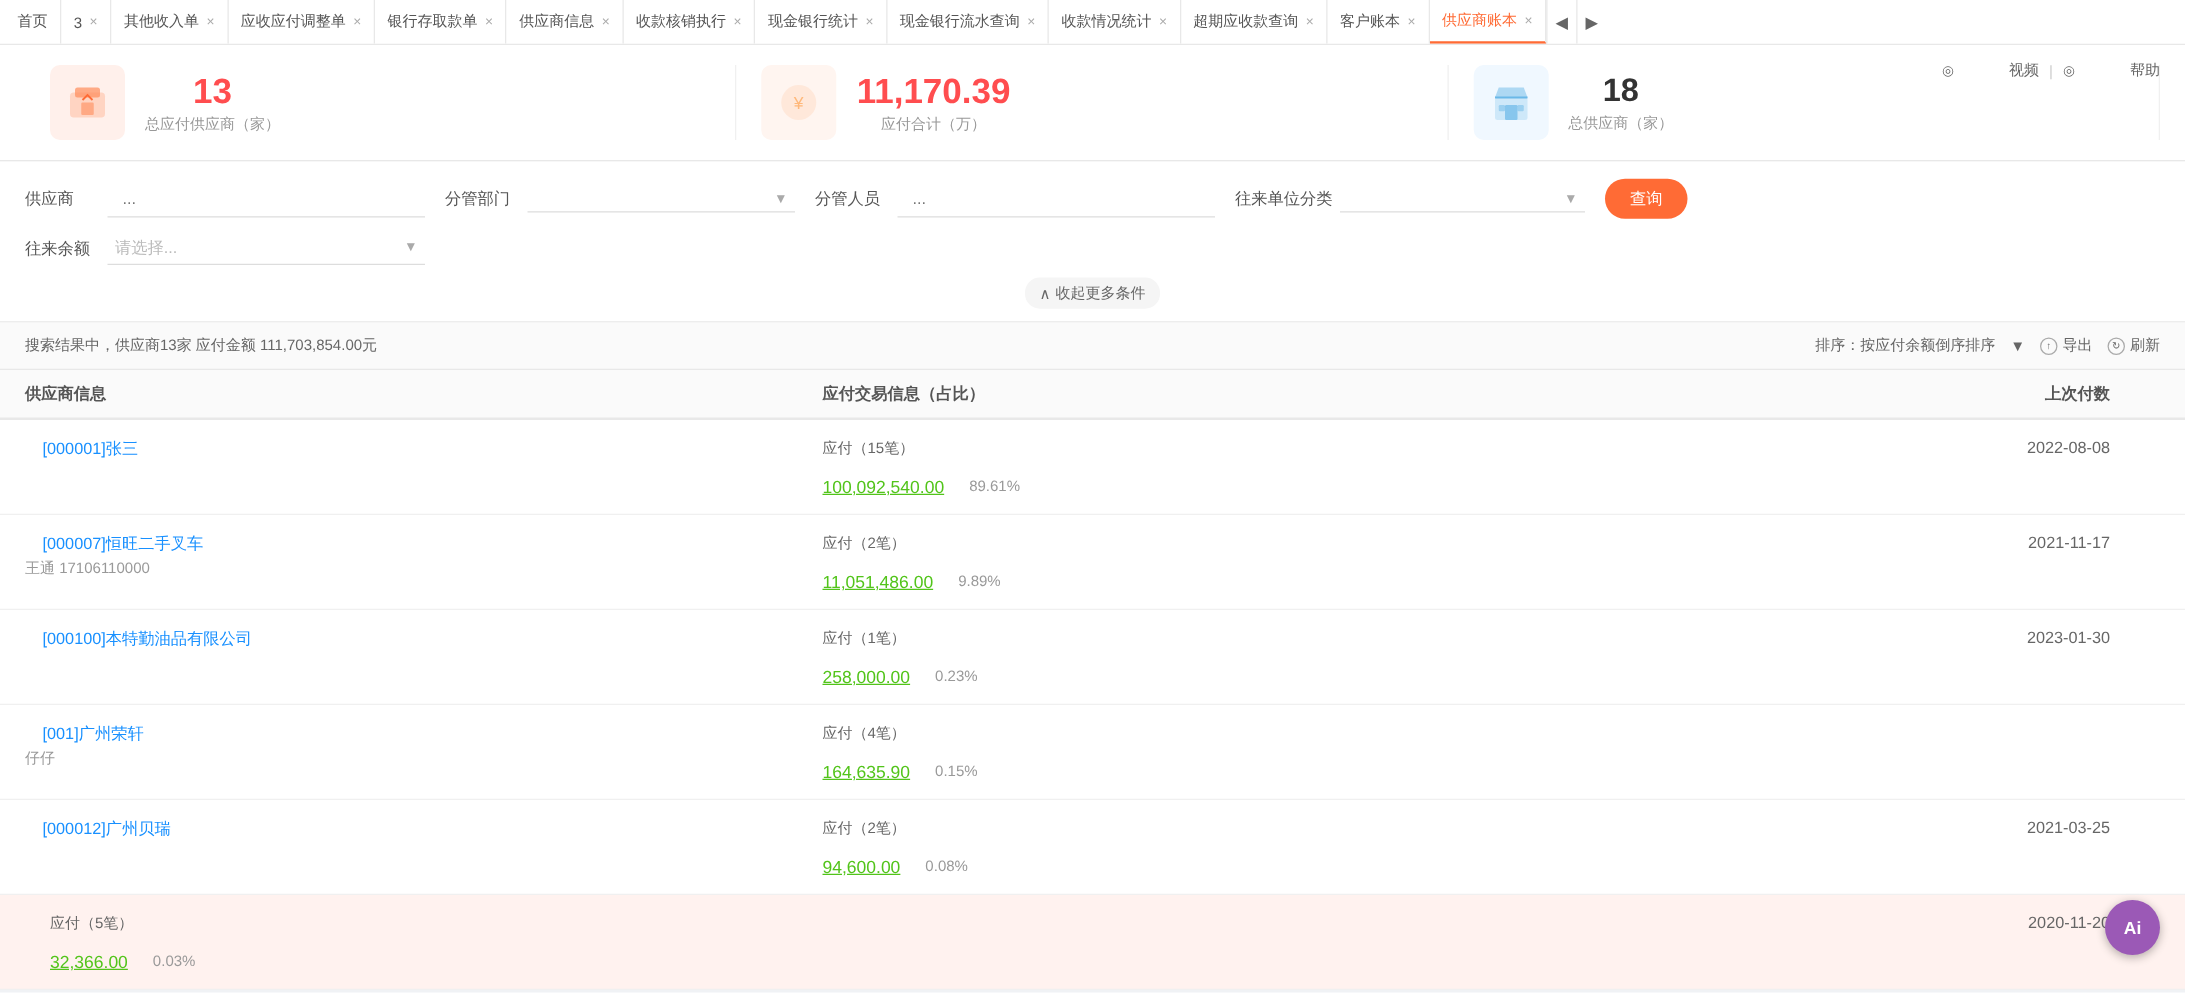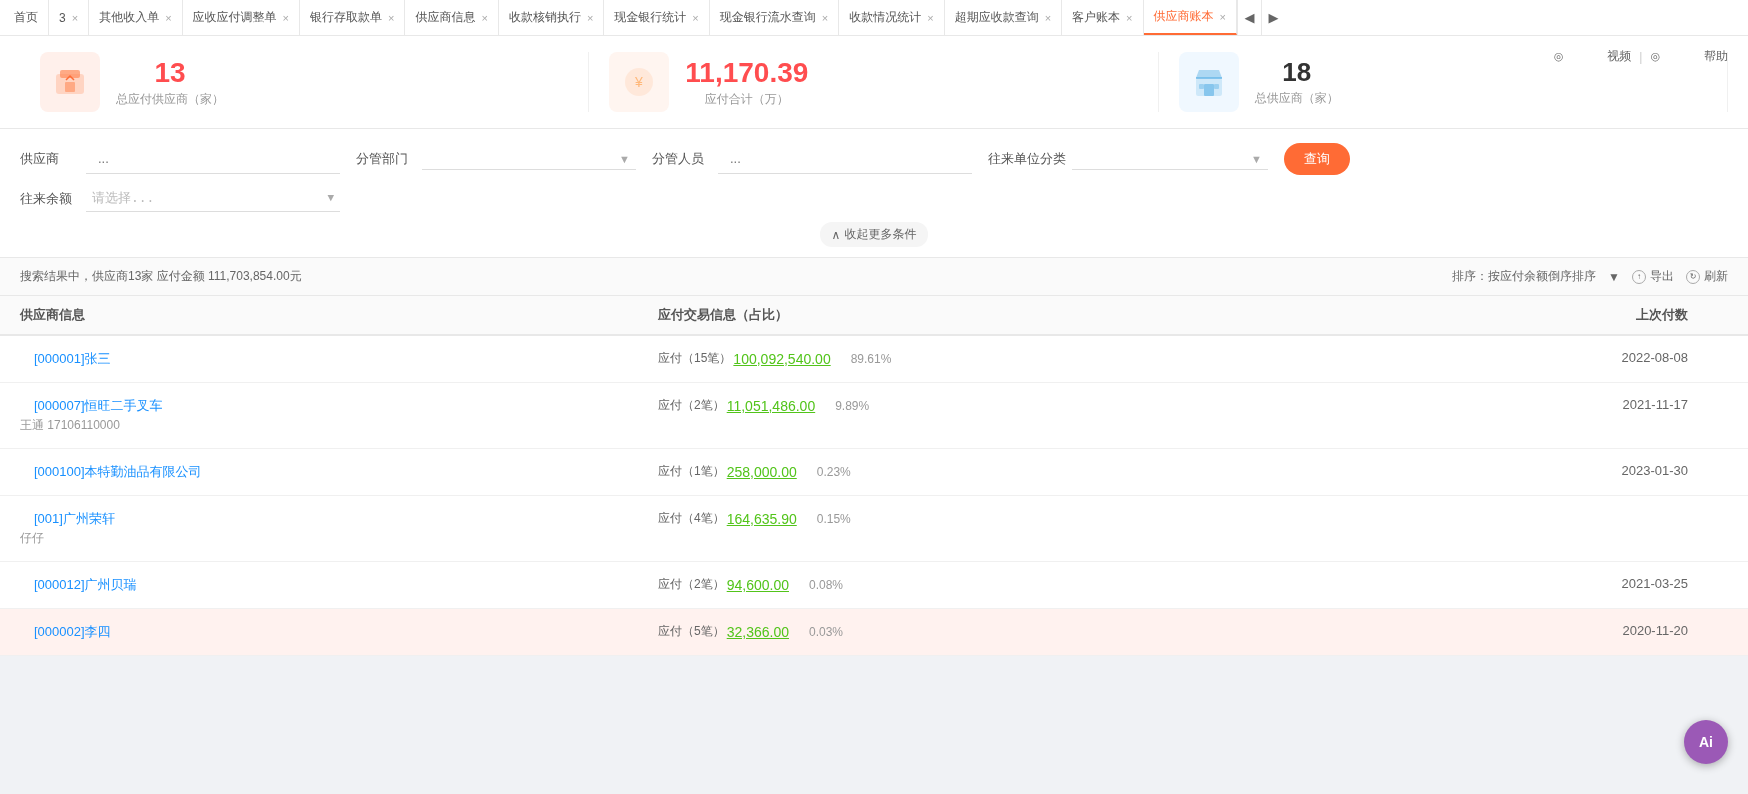--- a/index.html
+++ b/index.html
@@ -222,21 +222,21 @@
     .table-row.highlighted { background: #fff2ef; }
 
     .supplier-link {
       color: #1890ff;
       text-decoration: none;
       font-size: 13px;
       padding-left: 14px;
     }
     .supplier-contact { color: #999; font-size: 12px; margin-top: 2px; }
 
-    .trans-info { display: flex; gap: 2px; }
+    .trans-info { display: flex; flex-direction: column; gap: 14px; }
     .trans-label { color: #666; font-size: 12px; }
     .trans-row { display: flex; align-items: center; gap: 20px; }
     .trans-amount {
       color: #52c41a;
       font-size: 14px;
       font-weight: 500;
       text-decoration: underline;
       cursor: pointer;
     }
     .trans-percent { color: #999; font-size: 12px; }
@@ -393,21 +393,21 @@
       <div class="filter-select" style="flex:1;">
         <span></span>
         <span class="dropdown-arrow">▼</span>
       </div>
     </div>
 
     <button class="query-btn">查询</button>
   </div>
   <div class="filter-row">
 
-    <div class="filter-item" style="max-width:320px;font-family:Liberation Mono, monospace;">
+    <div class="filter-item" style="max-width:320px;">
       <span class="filter-label">往来余额</span>
       <div class="filter-select" style="flex:1;">
         <span style="color:#bbb;">请选择...</span>
         <span class="dropdown-arrow">▼</span>
       </div>
     </div>
   </div>
 
   <div class="collapse-row">
     <div class="collapse-btn">
@@ -517,23 +517,20 @@
         <div class="trans-row">
           <span class="trans-amount">94,600.00</span>
           <span class="trans-percent">0.08%</span>
         </div>
       </div>
     </div>
     <div class="last-pay-date">2021-03-25</div>
   </div>
 
   <div class="table-row highlighted">
-    <div class="col-supplier">
-      <a href="#" class="supplier-link">[000002]李四</a>
-    </div>
     <div class="col-transaction">
       <div class="trans-info">
         <span class="trans-label">应付（5笔）</span>
         <div class="trans-row">
           <span class="trans-amount">32,366.00</span>
           <span class="trans-percent">0.03%</span>
         </div>
       </div>
     </div>
     <div class="last-pay-date">2020-11-20</div>

